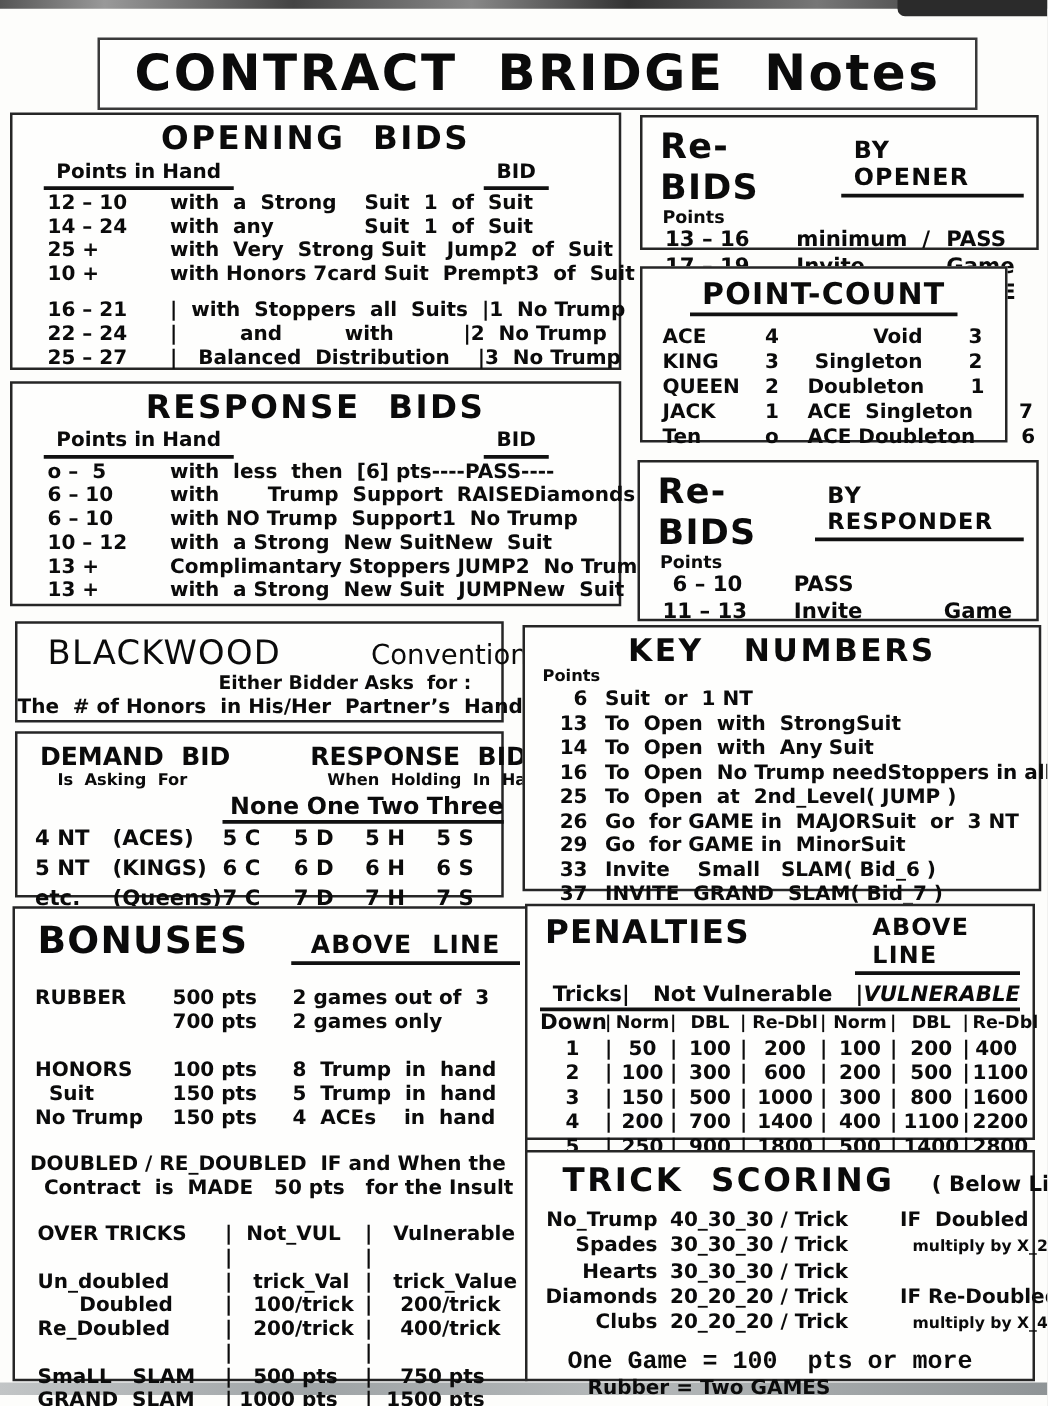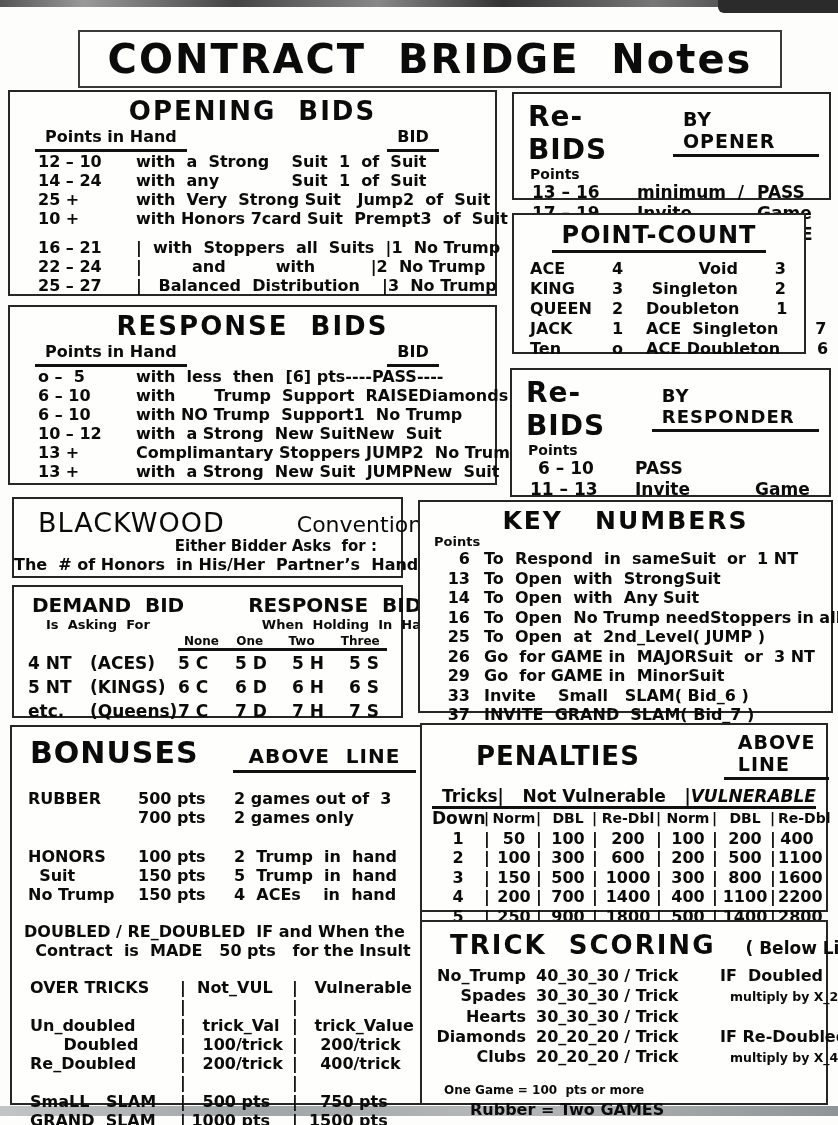--- a/index.html
+++ b/index.html
@@ -40,57 +40,57 @@
   .bw-line1 .cv{font-size:22px;margin-left:72px;}
   .bw-line2{text-align:right;padding-right:24px;font-size:15px;line-height:17px;}
   .bw-line3{text-align:center;font-size:16px;line-height:20px;}
   
   .dm-heads{display:flex;padding:6px 10px 0 18px;font-size:20px;}
   .dm-heads .h2{margin-left:64px;}
   .dm-subs{display:flex;font-size:13px;line-height:15px;}
   .dm-subs .s1{padding-left:32px;}
   .dm-subs .s2{padding-left:112px;}
   .dm-cols{display:grid;grid-template-columns:150px 1fr;padding:2px 14px 0 14px;}
-  .dm-colhead{display:grid;grid-template-columns:1fr 1fr 1fr 1fr;border-bottom:3px solid #111;font-size:12px;}
+  .dm-colhead{display:grid;grid-template-columns:1fr 1fr 1fr 1fr;border-bottom:3px solid #111;font-size:19px;}
   .dm-colhead span{text-align:left;padding-left:6px;}
   .dm-row{display:grid;grid-template-columns:62px 88px 57px 57px 57px 1fr;padding:0 14px;font-size:17px;line-height:24px;}
   .dm-foot{display:grid;grid-template-columns:56px 94px 52px 76px 56px 1fr;padding:0 14px;font-size:13px;line-height:16px;}
   
   .kn-row{grid-template-columns:48px 1fr 158px;padding:0 10px 0 16px;font-size:16px;line-height:19.5px;}
   .kn-row .num{text-align:right;padding-right:14px;}
   
   .bn-title{display:flex;align-items:baseline;padding:8px 10px 0 18px;}
   .bn-title .big{font-size:30px;letter-spacing:1px;}
   .bn-title .sub{font-size:20px;margin-left:34px;border-bottom:3px solid #111;padding:0 16px 2px;letter-spacing:1px;}
   .bn-row{grid-template-columns:110px 96px 1fr;padding:0 10px 0 16px;font-size:16px;line-height:19px;}
   .bn-note{text-align:left;font-size:16px;line-height:19px;padding-left:12px;}
   .ot-row{grid-template-columns:150px 112px 1fr;padding:0 4px 0 18px;font-size:16px;line-height:19px;}
   
-  .pn-title{display:flex;align-items:center;padding:6px 10px 0 14px;margin-left:40px;}
+  .pn-title{display:flex;align-items:flex-start;padding:6px 10px 0 14px;}
   .pn-title .big{font-size:26px;letter-spacing:1px;}
   .pn-title .sub{font-size:19px;margin-left:84px;border-bottom:3px solid #111;padding:0 14px 2px;letter-spacing:1px;}
   .pn-h1{display:flex;align-items:baseline;margin:6px 10px 0 10px;border-bottom:3px solid #111;font-size:17px;}
   .pn-h1 .c1{width:62px;padding-left:4px;text-align:right;}
   .pn-h1 .c2{width:182px;text-align:center;}
   .pn-h1 .c3{flex:1;text-align:center;font-style:italic;}
   .pn-grid{display:grid;grid-template-columns:52px 52px 56px 64px 56px 58px 1fr;padding:0 10px;font-size:16px;line-height:19.5px;}
   .pn-grid.head{font-size:14px;}
   .pn-cell{display:flex;}
   .pn-cell .v{flex:1;text-align:center;white-space:pre;}
   .pn-cell .p{width:8px;}
   .pn-down{text-align:center;}
   
   .ts-title{display:flex;align-items:baseline;padding:8px 10px 0 28px;}
   .ts-title .big{font-size:26px;letter-spacing:2px;white-space:pre;}
   .ts-title .sub{font-size:17px;margin-left:30px;}
   .ts-row{grid-template-columns:100px 180px 1fr;padding:0 6px 0 14px;font-size:16px;line-height:20px;}
   .ts-row .suit{text-align:right;padding-right:10px;}
   .ts-row .note{padding-left:4px;}
   .ts-row .note.small{font-size:12.5px;padding-left:14px;}
-  .ts-foot{font-size:12px;line-height:20px;padding-left:22px;}
+  .ts-foot{font-size:20px;line-height:20px;padding-left:32px;font-family:Liberation Mono, monospace;}
   .ts-foot2{font-size:16px;line-height:20px;padding-left:48px;}
 </style>
 </head>
 <body>
 
 <div class="page">
   <div class="artifact-top"></div>
   <div class="artifact-top2"></div>
   <div class="artifact-bottom"></div>
 
@@ -329,21 +329,20 @@
       <span>Heart</span>
       <span>Spade</span>
     </div>
   </div>
 
   <div class="box" style="left:418px;top:500px;width:415px;height:213px;">
     <div class="sec-title" style="font-size:25px;margin-top:4px;">KEY   NUMBERS</div>
     <div style="font-size:13px;padding-left:14px;line-height:14px;">Points</div>
     <div class="row kn-row">
       <span class="num">6</span>
-      <span class="pre">To  Respond  in  same</span>
       <span class="pre">Suit  or  1 NT</span>
     </div>
     <div class="row kn-row">
       <span class="num">13</span>
       <span class="pre">To  Open  with  Strong</span>
       <span class="pre">Suit</span>
     </div>
     <div class="row kn-row">
       <span class="num">14</span>
       <span class="pre">To  Open  with  Any</span>
@@ -394,21 +393,21 @@
     </div>
     <div class="row bn-row">
       <span class="pre"></span>
       <span class="pre">700 pts</span>
       <span class="pre">2 games only</span>
     </div>
     <div style="height:20px;"></div>
     <div class="row bn-row">
       <span class="pre">HONORS</span>
       <span class="pre">100 pts</span>
-      <span class="pre">2  Trump  in  hand</span>
+      <span class="pre">8  Trump  in  hand</span>
     </div>
     <div class="row bn-row">
       <span class="pre">  Suit</span>
       <span class="pre">150 pts</span>
       <span class="pre">5  Trump  in  hand</span>
     </div>
     <div class="row bn-row">
       <span class="pre">No Trump</span>
       <span class="pre">150 pts</span>
       <span class="pre">4  ACEs    in  hand</span>

